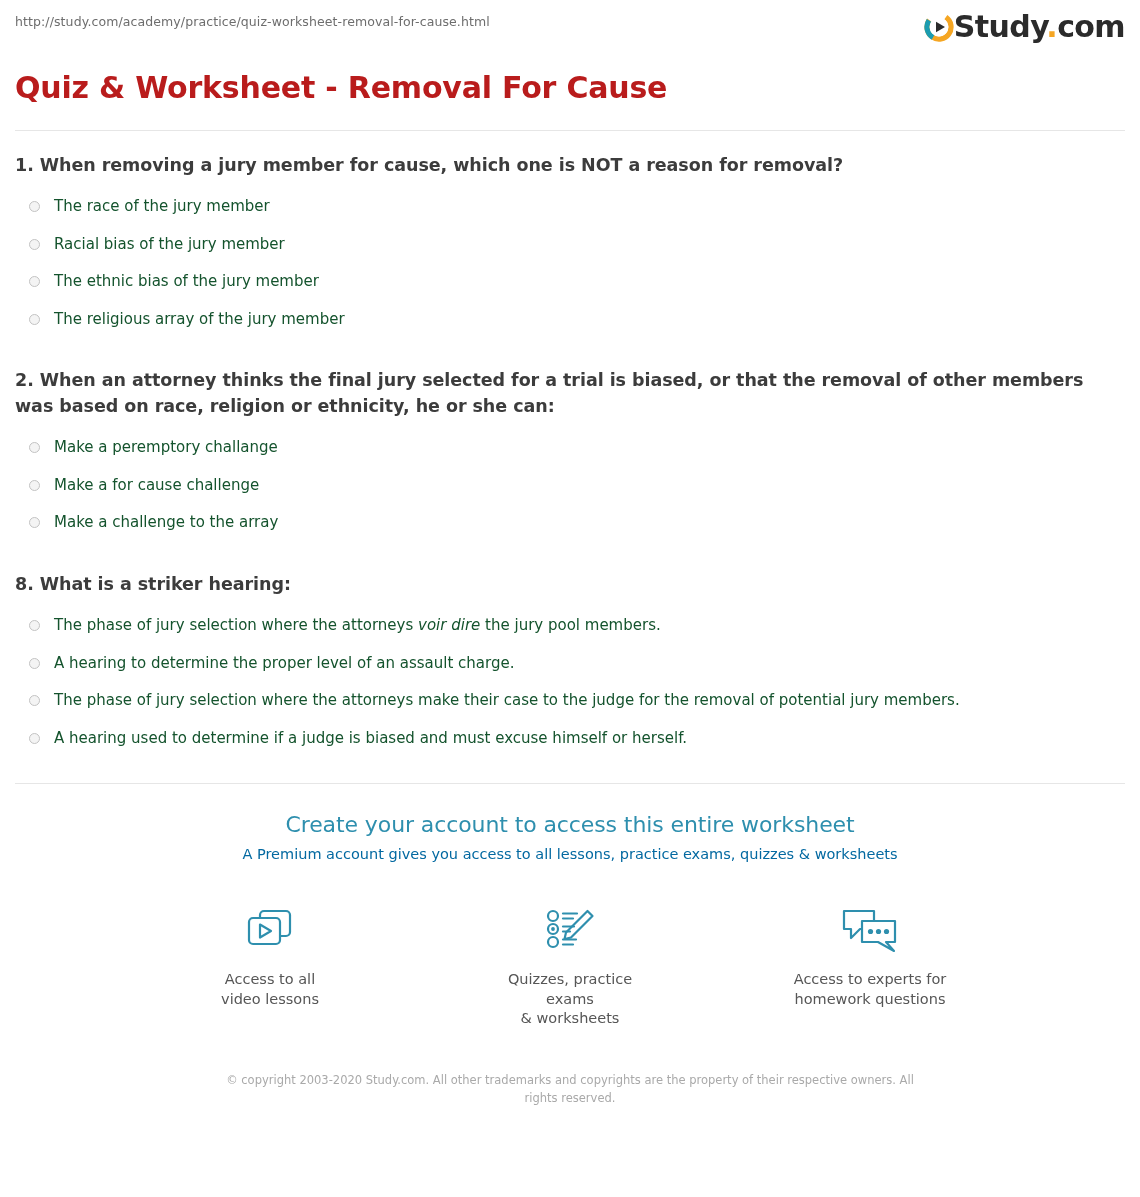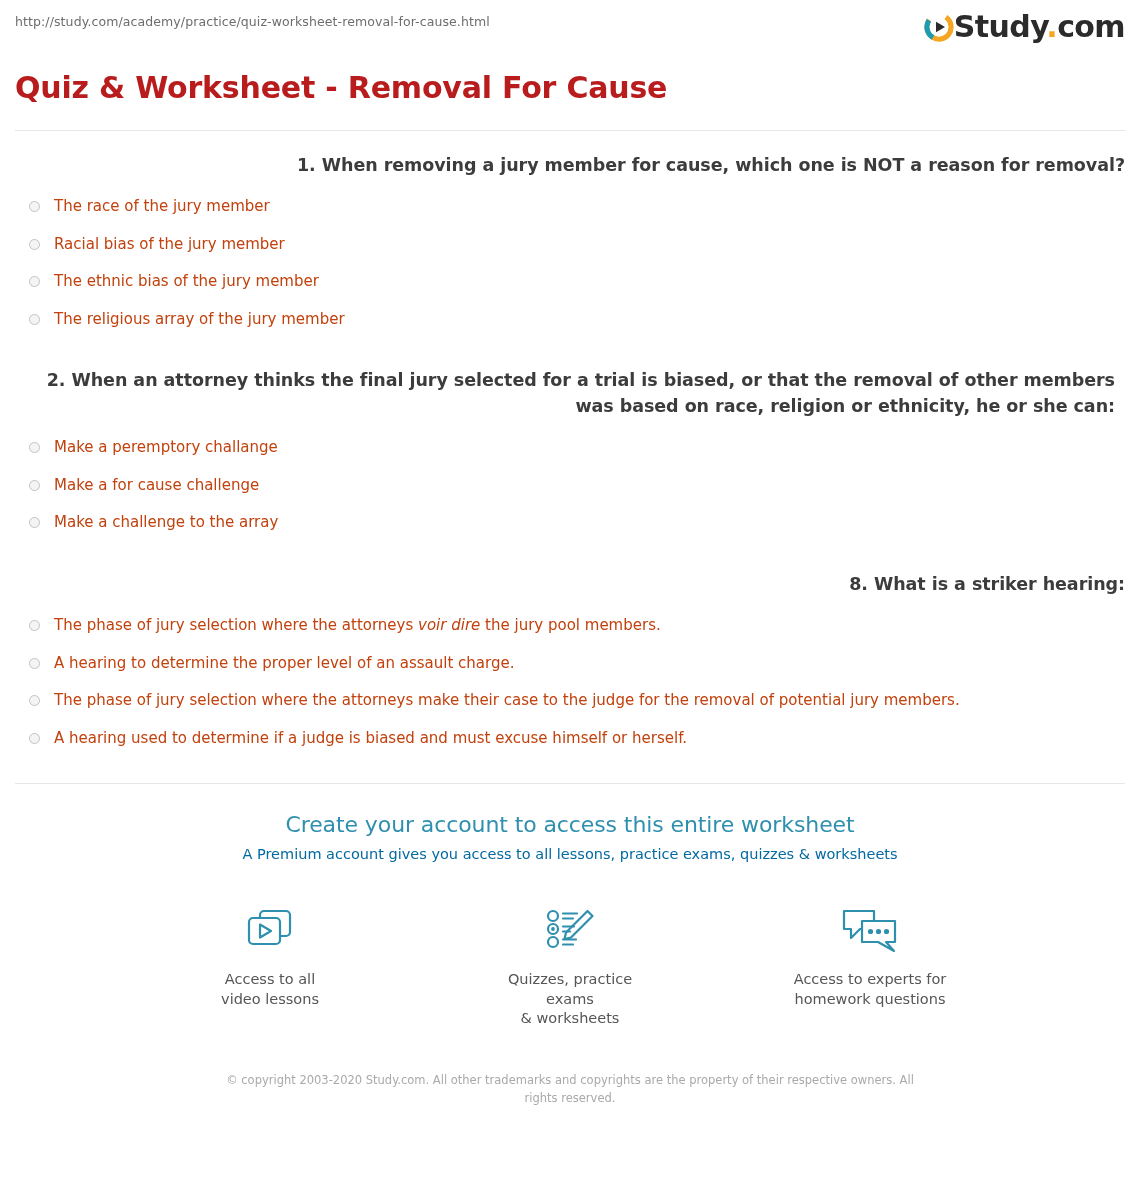--- a/index.html
+++ b/index.html
@@ -62,21 +62,21 @@
     letter-spacing: -0.2px;
     line-height: 1.2;
   }
   .rule {
     border: 0;
     border-top: 1px solid #e6e6e6;
     margin: 24px 0 0 0;
   }
 
   
-  .questions { padding-top: 22px; text-align: right; }
+  .questions { padding-top: 22px; }
   .question-block { margin-bottom: 16px; }
   .q-text {
     font-size: 17.5px;
     font-weight: bold;
     color: #3c3c3c;
     line-height: 1.45;
     margin: 0 0 10px 0;
     letter-spacing: -0.05px;
   }
   .q-block-2 .q-text { padding-right: 10px; }
@@ -91,21 +91,21 @@
     width: 11px;
     height: 11px;
     border-radius: 50%;
     border: 1px solid #c3c3c3;
     background: #f4f4f4;
     margin-top: 4px;
     margin-right: 14px;
   }
   .option-label {
     font-size: 15px;
-    color: #c2410c;
+    color: #14532d;
     line-height: 1.3;
   }
   .option-label i { font-style: italic; }
 
   .q1 { margin-bottom: 30px; }
   .q2 { margin-bottom: 30px; }
   .q3 { margin-bottom: 6px; }
 
   
   .cta-rule {

